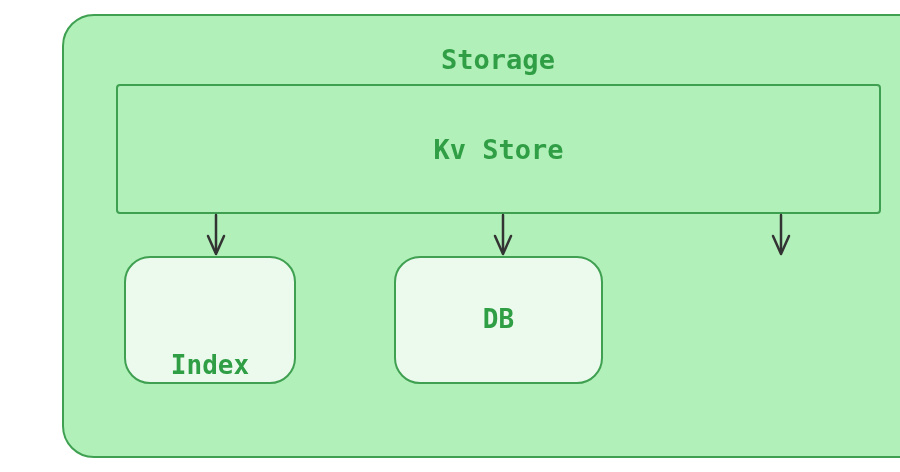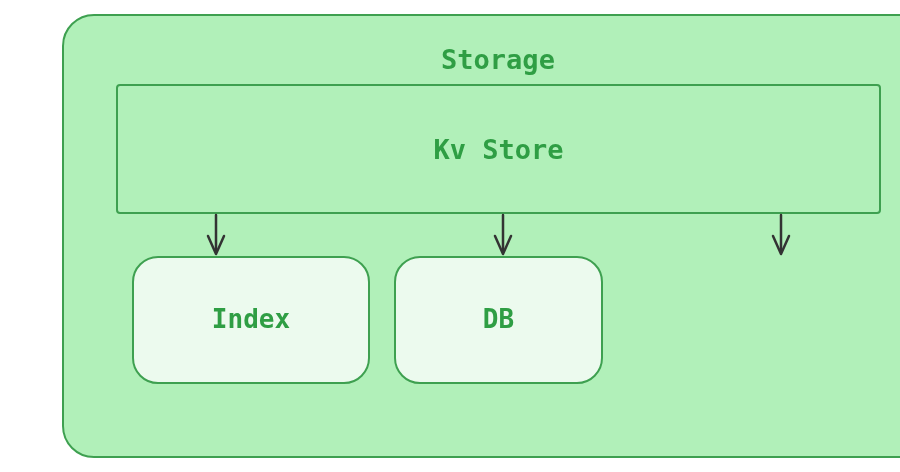--- a/index.html
+++ b/index.html
@@ -65,21 +65,21 @@
     border-radius: 26px;
     display: flex;
     align-items: center;
     justify-content: center;
     text-align: center;
     font-size: 26px;
     font-weight: bold;
     color: #2f9e44;
     line-height: 1.27;
   }
-  .node-index { left: 84px;  width: 238px; }
+  .node-index { left: 76px;  width: 172px; align-items: flex-end; }
   .node-db    { left: 346px; width: 209px; }
   .node-lease { left: 628px; width: 205px; padding: 0 6px; }
   .arrows-layer {
     position: absolute;
     left: 0;
     top: 0;
     width: 900px;
     height: 472px;
     pointer-events: none;
   }

